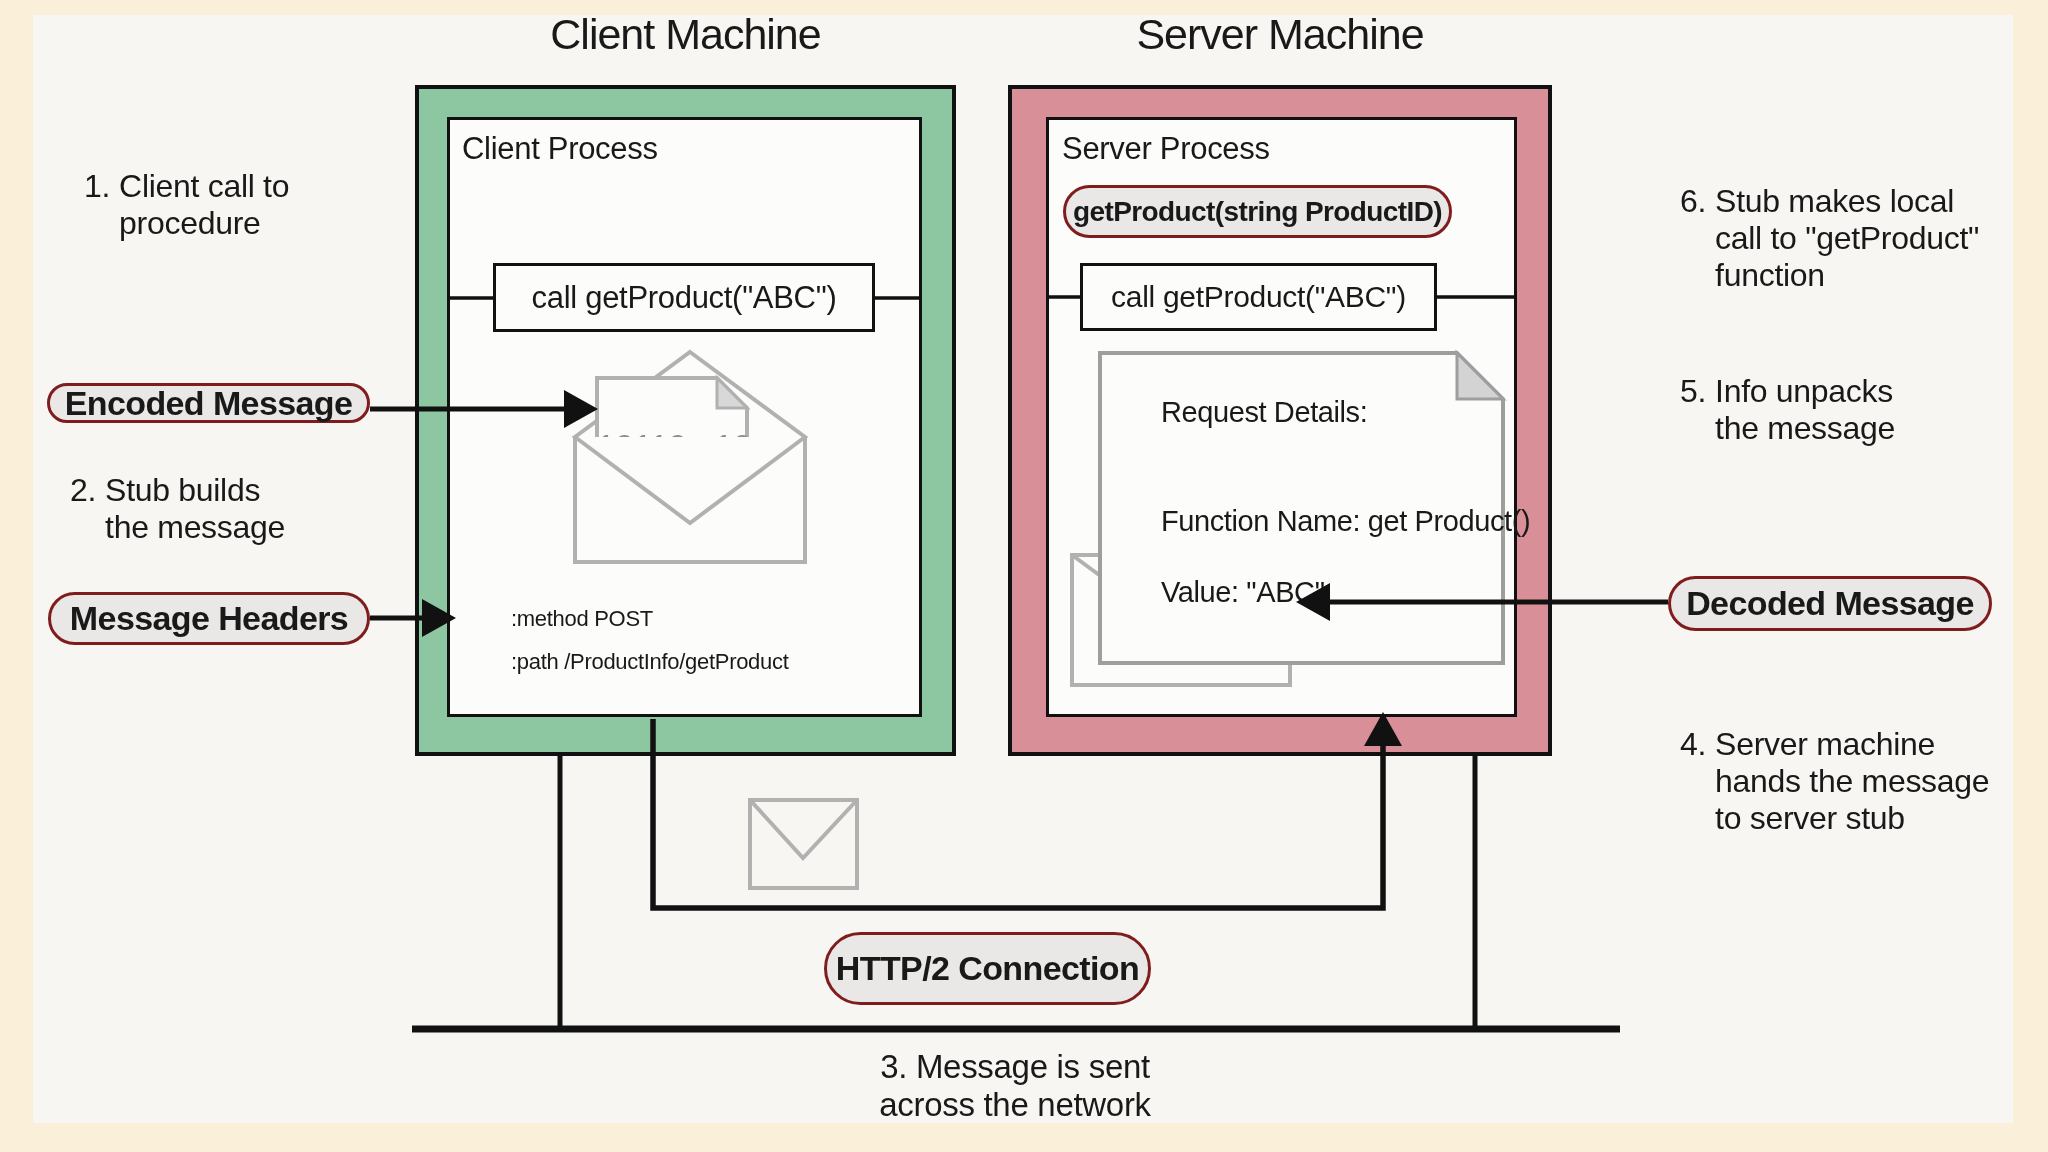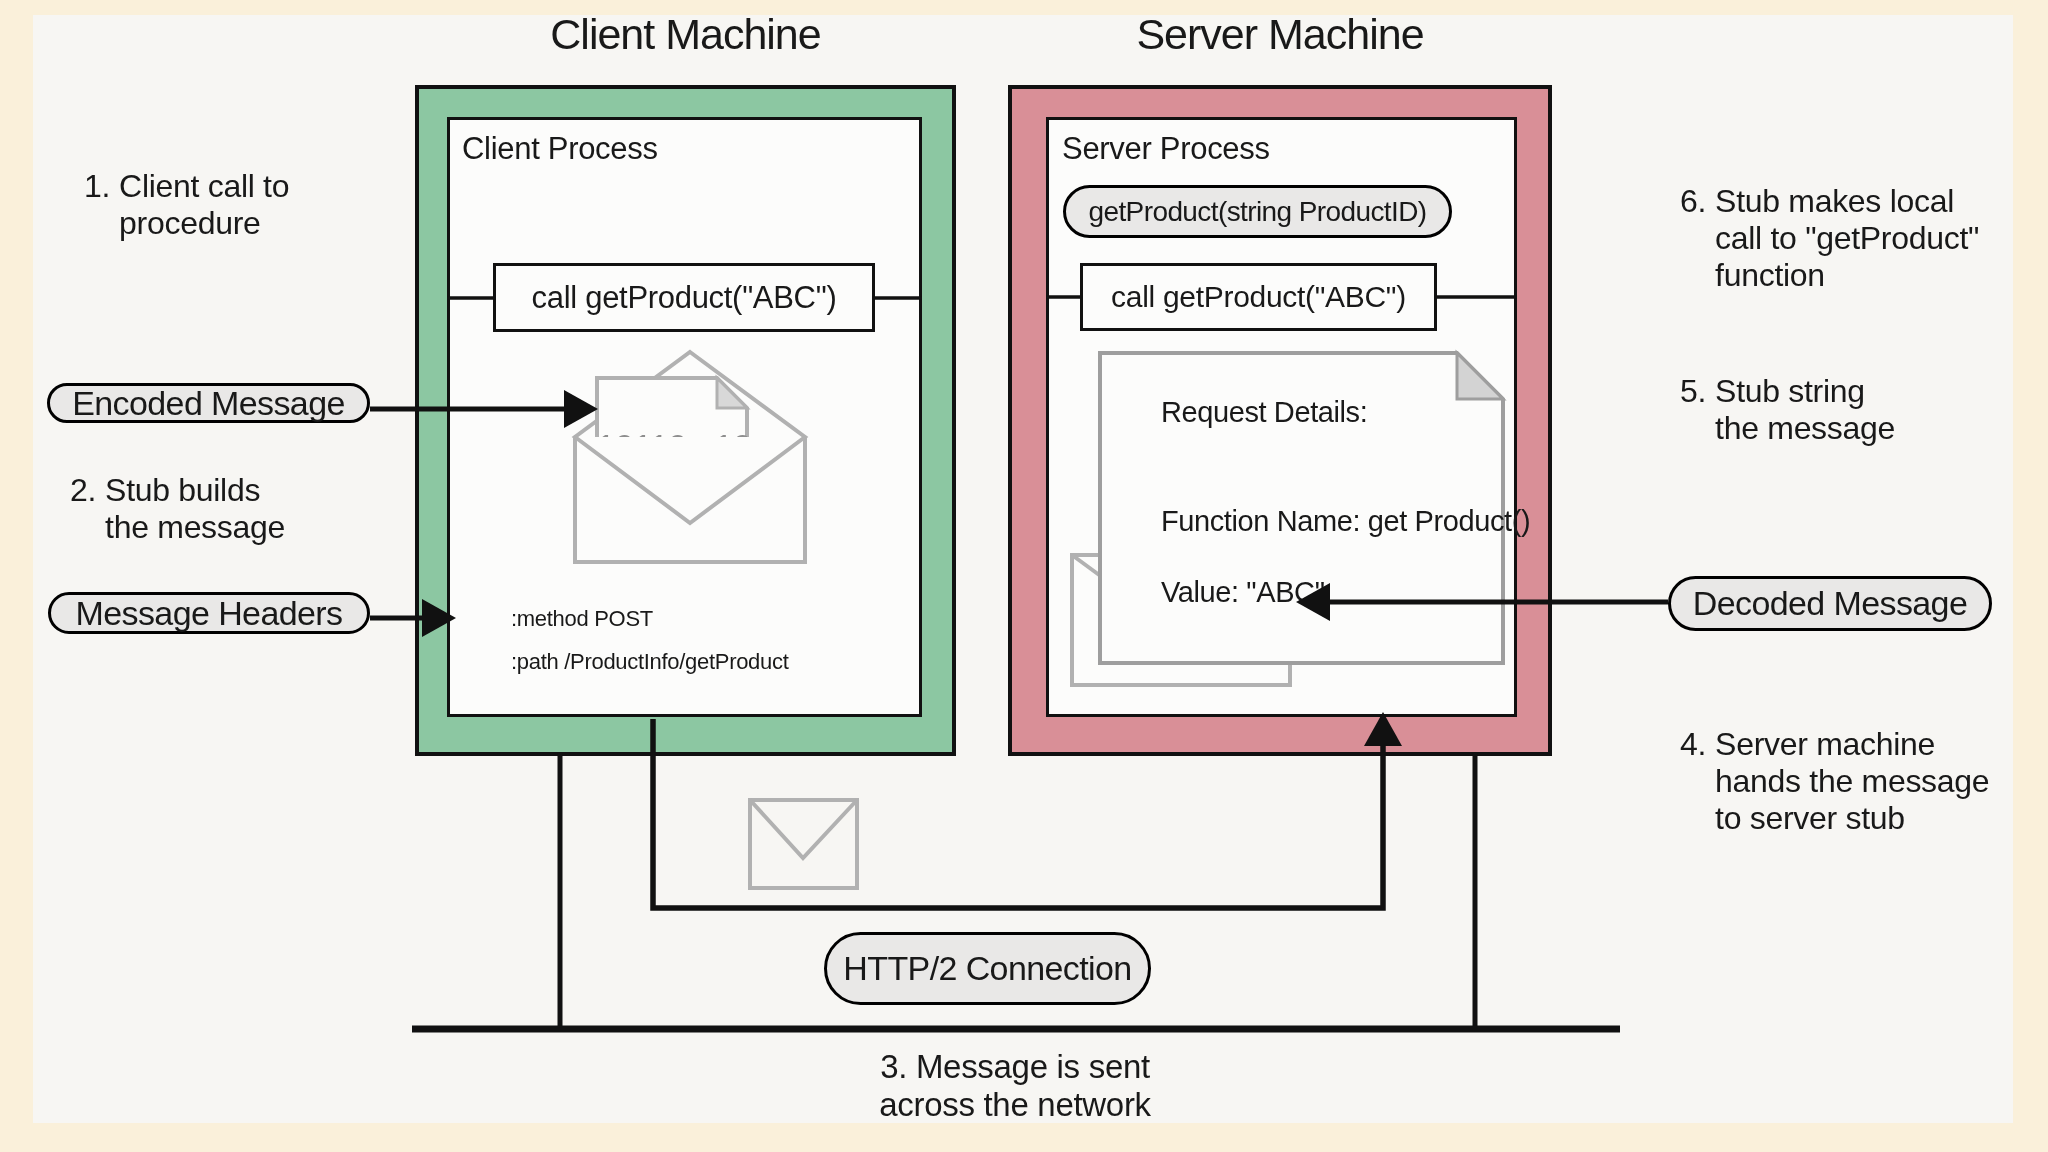--- a/index.html
+++ b/index.html
@@ -21,23 +21,23 @@
   .inner-box{
     position:absolute;left:447px;top:117px;width:475px;height:600px;background:var(--boxbg);
     border:3px solid #111;box-sizing:border-box;z-index:2;
   }
   .proc-label{position:absolute;font-size:31px;font-weight:500;z-index:4;}
   .call-box{
     position:absolute;background:var(--boxbg);border:3px solid #111;box-sizing:border-box;
     display:flex;align-items:center;justify-content:center;font-size:31px;font-weight:500;z-index:4;
   }
   .pill{
-    position:absolute;background:var(--pill);border:3px solid #000000;box-sizing:border-box;
+    position:absolute;background:var(--pill);border:3px solid #7f1d1d;box-sizing:border-box;
     border-radius:40px;display:flex;align-items:center;justify-content:center;
-    font-size:34px;font-weight:400;z-index:4;letter-spacing:-0.6px;
+    font-size:34px;font-weight:700;z-index:4;letter-spacing:-0.6px;
   }
   .step{position:absolute;display:flex;font-size:32px;font-weight:500;line-height:37px;z-index:4;}
   .step .num{margin-right:9px;}
   .step .lines{display:flex;flex-direction:column;}
   .step-center{position:absolute;text-align:center;font-size:33px;font-weight:500;line-height:38px;z-index:4;}
   .hdr-lines{position:absolute;left:463px;top:597px;font-size:22px;font-weight:400;line-height:43px;z-index:4;margin-left:48px;}
   .doc-text{position:absolute;font-size:29px;font-weight:500;z-index:4;letter-spacing:-0.4px;margin-left:41px;}
   svg.under{position:absolute;left:0;top:0;z-index:3;pointer-events:none;}
   svg.over{position:absolute;left:0;top:0;z-index:5;pointer-events:none;}
   .ln{stroke:#111;fill:none;}
@@ -68,21 +68,21 @@
   <div class="inner-box" style="left:1046px;width:471px;"></div>
   <div class="proc-label" style="left:1062px;top:131px;">Server Process</div>
   <div class="pill" style="left:1063px;top:185px;width:389px;height:53px;font-size:28px;">getProduct(string ProductID)</div>
   <div class="call-box" style="left:1080px;top:263px;width:357px;height:68px;font-size:30px;">call getProduct("ABC")</div>
 
   <div class="doc-text" style="left:1120px;top:396px;">Request Details:</div>
   <div class="doc-text" style="left:1120px;top:505px;">Function Name: get Product()</div>
   <div class="doc-text" style="left:1120px;top:576px;">Value: "ABC"</div>
 
   <div class="pill" style="left:47px;top:383px;width:323px;height:40px;">Encoded Message</div>
-  <div class="pill" style="left:48px;top:592px;width:322px;height:42px;">Message Headers</div>
+  <div class="pill" style="left:48px;top:592px;width:322px;height:53px;">Message Headers</div>
   <div class="pill" style="left:1668px;top:576px;width:324px;height:55px;">Decoded Message</div>
   <div class="pill" style="left:824px;top:932px;width:327px;height:73px;">HTTP/2 Connection</div>
 
   <div class="step" style="left:84px;top:168px;">
     <span class="num">1.</span>
     <span class="lines">
       <span>Client call to</span>
       <span>procedure</span>
     </span>
   </div>
@@ -101,21 +101,21 @@
     <span class="num">4.</span>
     <span class="lines">
       <span>Server machine</span>
       <span>hands the message</span>
       <span>to server stub</span>
     </span>
   </div>
   <div class="step" style="left:1680px;top:373px;">
     <span class="num">5.</span>
     <span class="lines">
-      <span>Stub string</span>
+      <span>Info unpacks</span>
       <span>the message</span>
     </span>
   </div>
   <div class="step" style="left:1680px;top:183px;">
     <span class="num">6.</span>
     <span class="lines">
       <span>Stub makes local</span>
       <span>call to "getProduct"</span>
       <span>function</span>
     </span>

